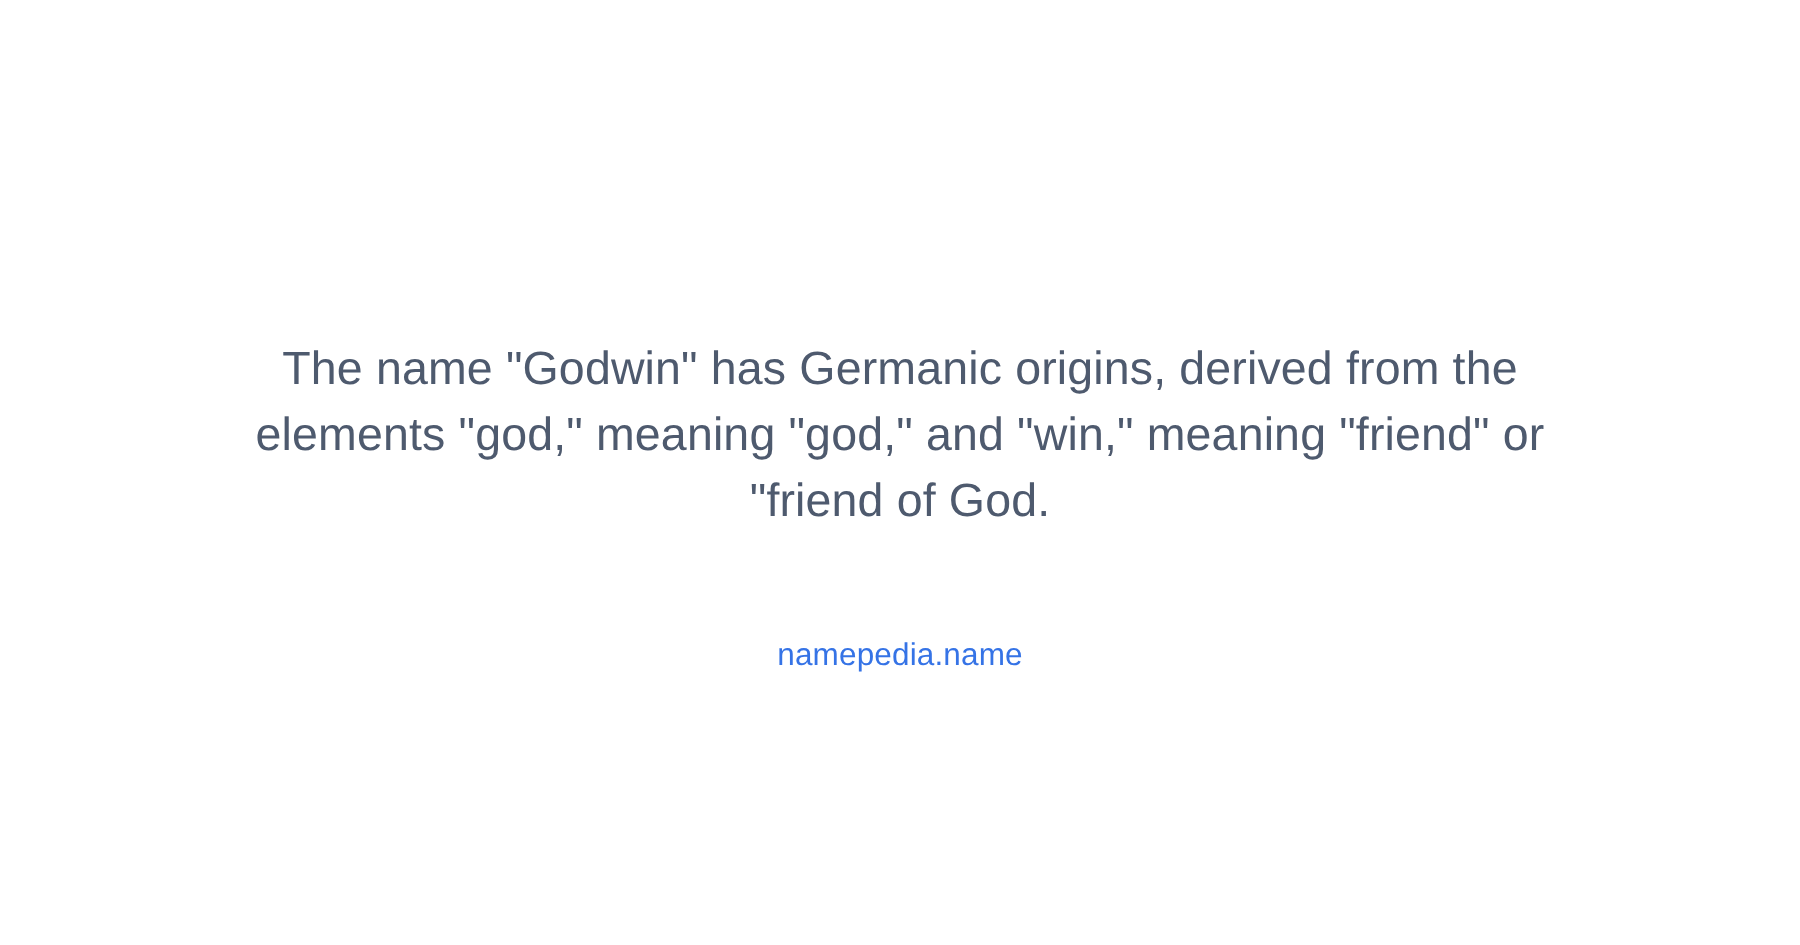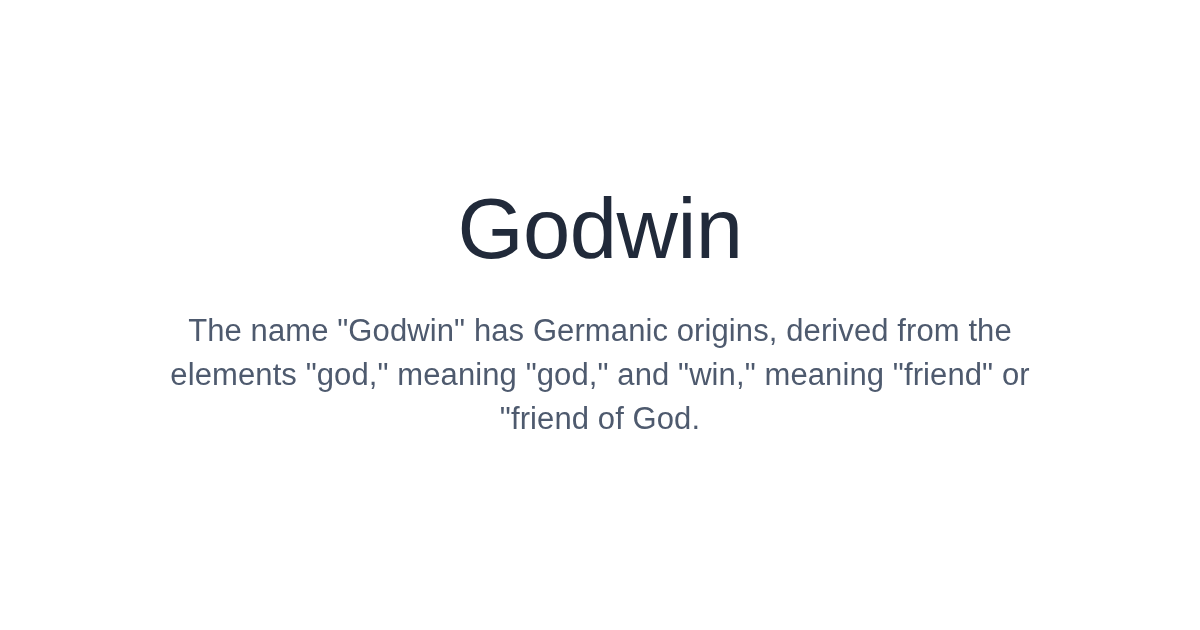--- a/index.html
+++ b/index.html
@@ -73,20 +73,22 @@
     cursor: pointer;
   }
 </style>
 </head>
 <body>
 
 <div class="og-card">
 
   <div class="card-body">
 
-    <h1 class="name-title">Godwin</h1>
 
     <p class="name-description">The name "Godwin" has Germanic origins, derived from the elements "god," meaning "god," and "win," meaning "friend" or "friend of God.</p>
 
+    <div class="site-link-wrap">
+      <a class="site-link" href="#">namepedia.name</a>
+    </div>
 
   </div>
 
 </div>
 
 </body></html>

